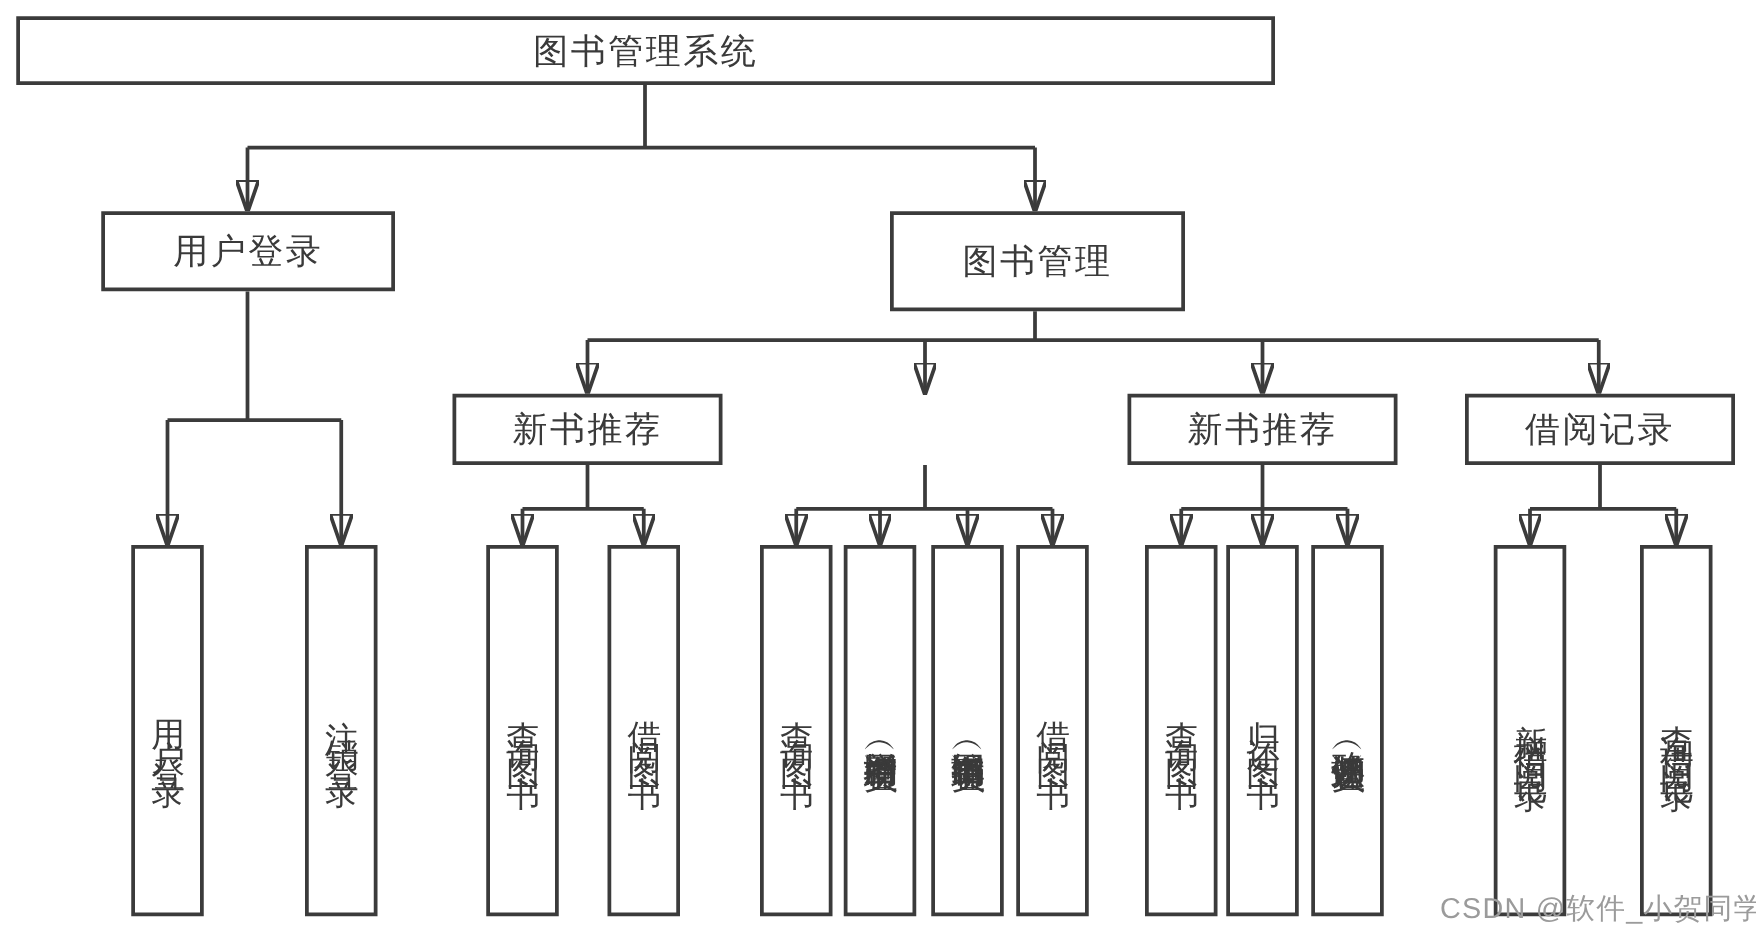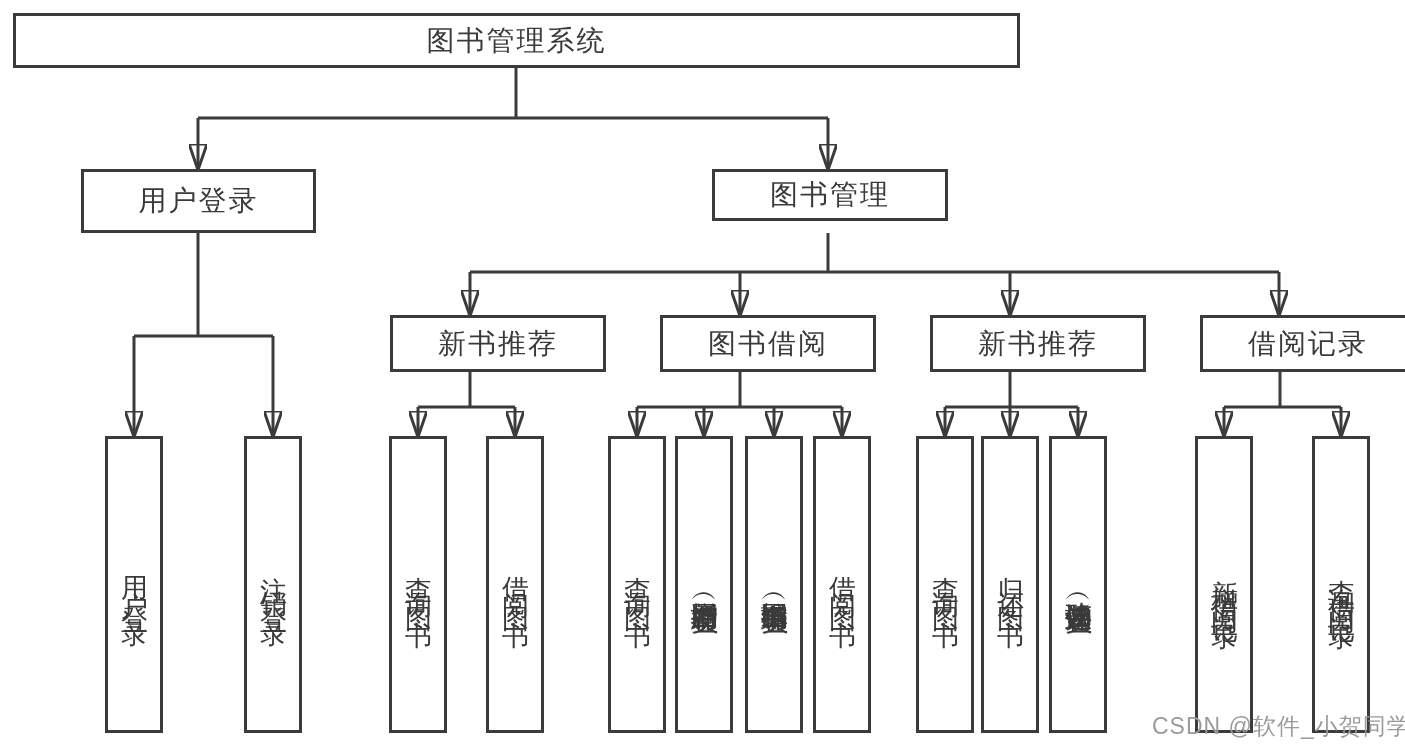--- a/index.html
+++ b/index.html
@@ -23,22 +23,22 @@
     position:absolute;
     border:3px solid var(--line);
     background:#ffffff;
     display:flex;align-items:center;justify-content:center;
     font-size:28px;color:var(--text);
     letter-spacing:2px;
     white-space:nowrap;
   }
   .root-node{left:13px;top:13px;width:1007px;height:55px;}
   .n-user-login{left:81px;top:169px;width:235px;height:64px;}
-  .n-book-mgmt{left:712px;top:169px;width:236px;height:52px;}
-  .l3{top:315px;width:216px;height:57px;margin-left:28px;}
+  .n-book-mgmt{left:712px;top:169px;width:236px;height:80px;}
+  .l3{top:315px;width:216px;height:57px;}
   .n-sec0{left:362px;}
   .n-sec1{left:632px;}
   .n-sec2{left:902px;}
   .n-sec3{left:1172px;}
 
   .leaf{
     position:absolute;
     top:436px;width:58px;height:297px;
     border:3px solid var(--line);
     background:#ffffff;
@@ -121,21 +121,20 @@
     <path d="M1224,407 V436" marker-end="url(#ah)"></path>
     <path d="M1341,407 V436" marker-end="url(#ah)"></path>
   </svg>
 
   <div class="hnode root-node">图书管理系统</div>
 
   <div class="hnode n-user-login">用户登录</div>
   <div class="hnode n-book-mgmt">图书管理</div>
 
   <div class="hnode l3 n-sec0">新书推荐</div>
-  <div class="hnode l3 n-sec1">图书借阅</div>
   <div class="hnode l3 n-sec2">新书推荐</div>
   <div class="hnode l3 n-sec3">借阅记录</div>
 
   <div class="leaf leaf-a1">
     <span class="vtext sp-wide">用户登录</span>
   </div>
   <div class="leaf leaf-a2">
     <span class="vtext sp-wide">注销登录</span>
   </div>
 

